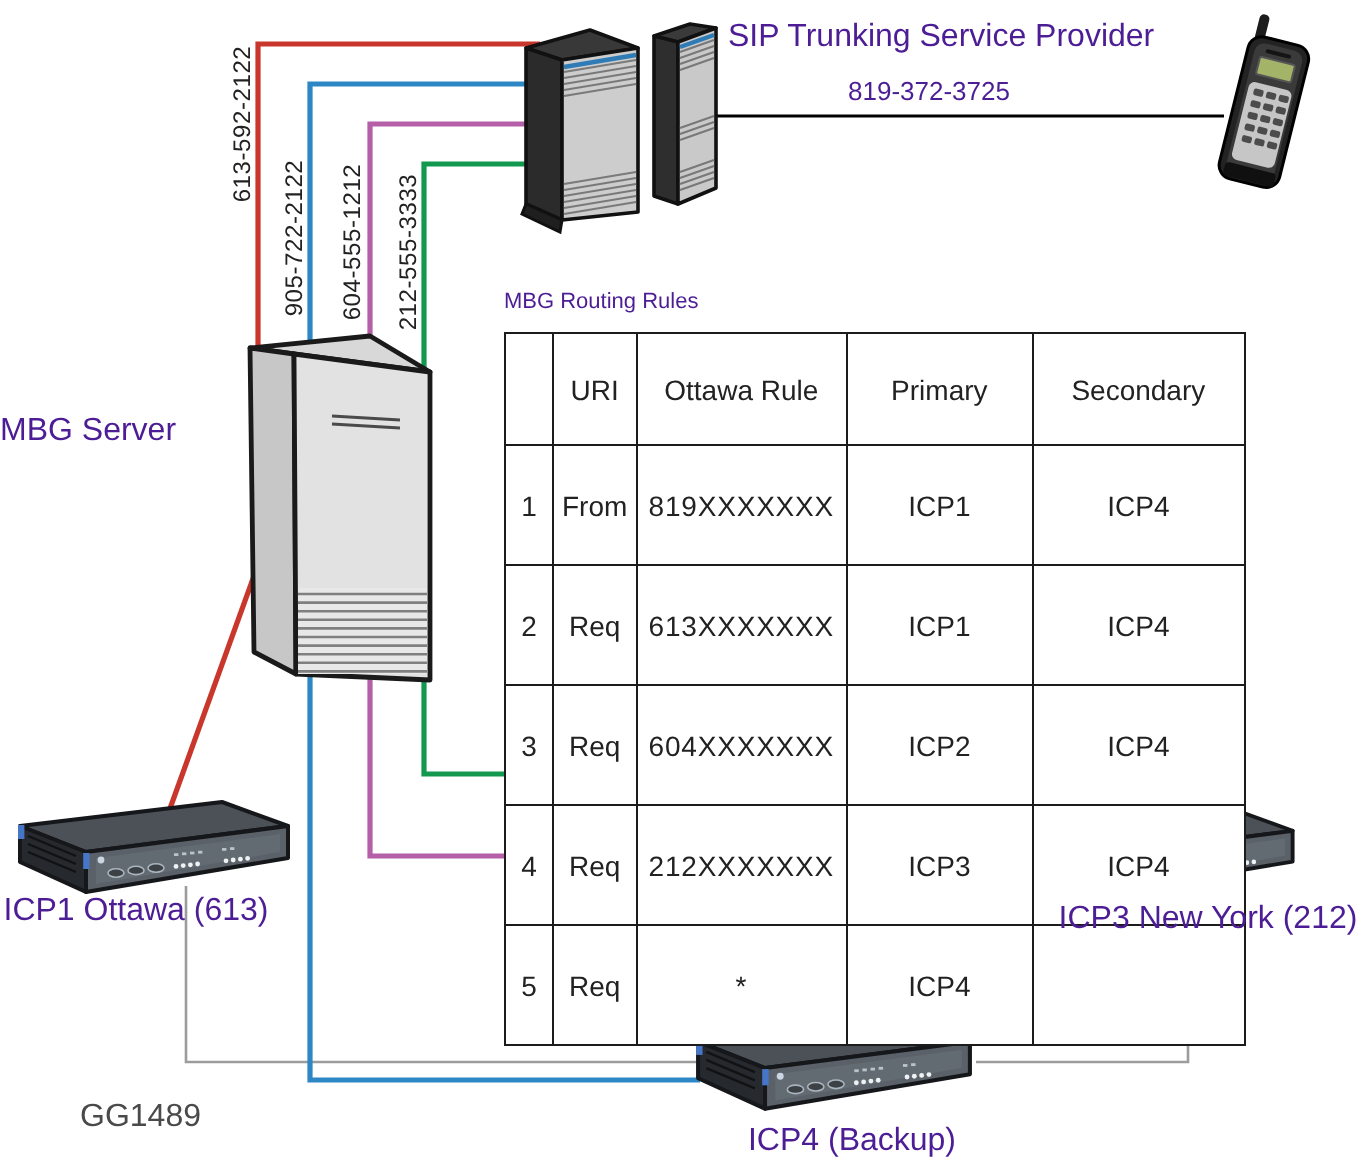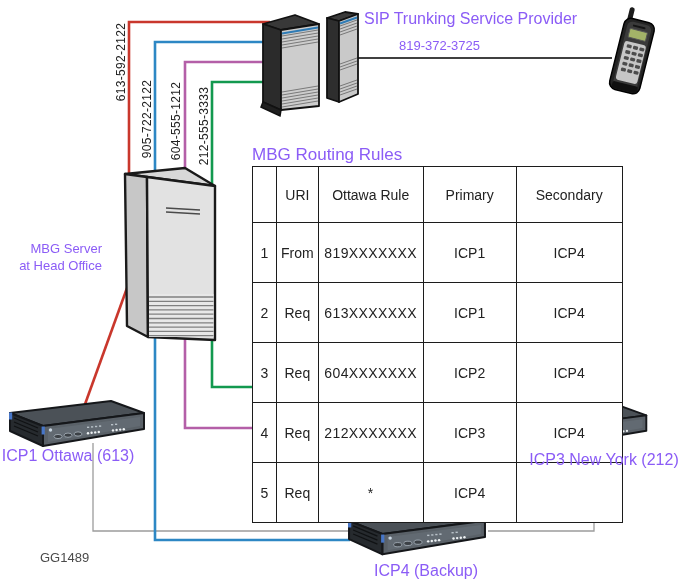--- a/index.html
+++ b/index.html
@@ -1,25 +1,25 @@
 <!DOCTYPE html>
 <html><head>
 <meta charset="utf-8">
 <style>
   html,body{margin:0;padding:0;background:#fff;}
   #canvas{
     position:relative;width:684px;height:580px;background:#ffffff;overflow:hidden;
     font-family:"Liberation Sans",sans-serif;
   }
-  .lbl{position:absolute;color:#8b5cf6;white-space:nowrap;}
+  .lbl{position:absolute;color:#4c1d95;white-space:nowrap;}
   .title-lbl{font-size:16px;}
   .dev-lbl{font-size:16px;text-align:center;}
   .num-lbl{font-size:13px;}
-  .fig-lbl{font-size:13px;color:#4a4a4a;}
-  .mbg-lbl{font-size:13px;line-height:17px;text-align:right;white-space:normal;margin-top:33px;}
+  .fig-lbl{font-size:16px;color:#4a4a4a;}
+  .mbg-lbl{font-size:16px;line-height:17px;text-align:left;white-space:normal;}
   .vwrap{position:absolute;width:0;height:0;}
   .vwrap span{
     position:absolute;left:0;top:0;transform:translate(-50%,-50%) rotate(-90deg);
     white-space:nowrap;font-size:12px;color:#222;letter-spacing:0.3px;
   }
   svg.layer{position:absolute;left:0;top:0;}
   table#routing{
     position:absolute;left:252px;top:166px;border-collapse:collapse;background:#fff;
   }
   table#routing th,table#routing td{
@@ -195,21 +195,21 @@
   <svg class="layer" style="left:265px;top:404px" width="140" height="50">
     <use href="#sym-rack"></use>
   </svg>
   <svg class="layer" style="left:512px;top:401px" width="140" height="48">
     <use href="#sym-rack"></use>
   </svg>
   <svg class="layer" style="left:346px;top:505px" width="142" height="52">
     <use href="#sym-rack"></use>
   </svg>
 
-  <div class="lbl title-lbl" style="left:252px;top:145px;font-size:17px">MBG Routing Rules</div>
+  <div class="lbl title-lbl" style="left:252px;top:145px;font-size:11px">MBG Routing Rules</div>
   <table id="routing">
     <tbody>
         <tr class="hdr">
       <th class="c0"></th>
       <th class="c1">URI</th>
       <th class="c2">Ottawa Rule</th>
       <th class="c3">Primary</th>
       <th class="c4">Secondary</th>
     </tr>
     <tr class="row">
@@ -244,25 +244,24 @@
       <td>5</td>
       <td>Req</td>
       <td class="rule">*</td>
       <td>ICP4</td>
       <td></td>
     </tr>
   </tbody>
     </table>
 
   <div class="lbl title-lbl" style="left:364px;top:10px">SIP Trunking Service Provider</div>
-  <div class="lbl num-lbl" style="left:399px;top:38px">819-372-3725</div>
+  <div class="lbl num-lbl" style="left:424px;top:38px">819-372-3725</div>
 
   <div class="lbl mbg-lbl" style="left:0px;top:207px;width:102px">
     <div>MBG Server</div>
-    <div>at Head Office</div>
   </div>
 
   <div class="vwrap" style="left:121px;top:62px">
     <span>613-592-2122</span>
     </div>
   <div class="vwrap" style="left:147px;top:119px">
     <span>905-722-2122</span>
     </div>
   <div class="vwrap" style="left:176px;top:121px">
     <span>604-555-1212</span>

